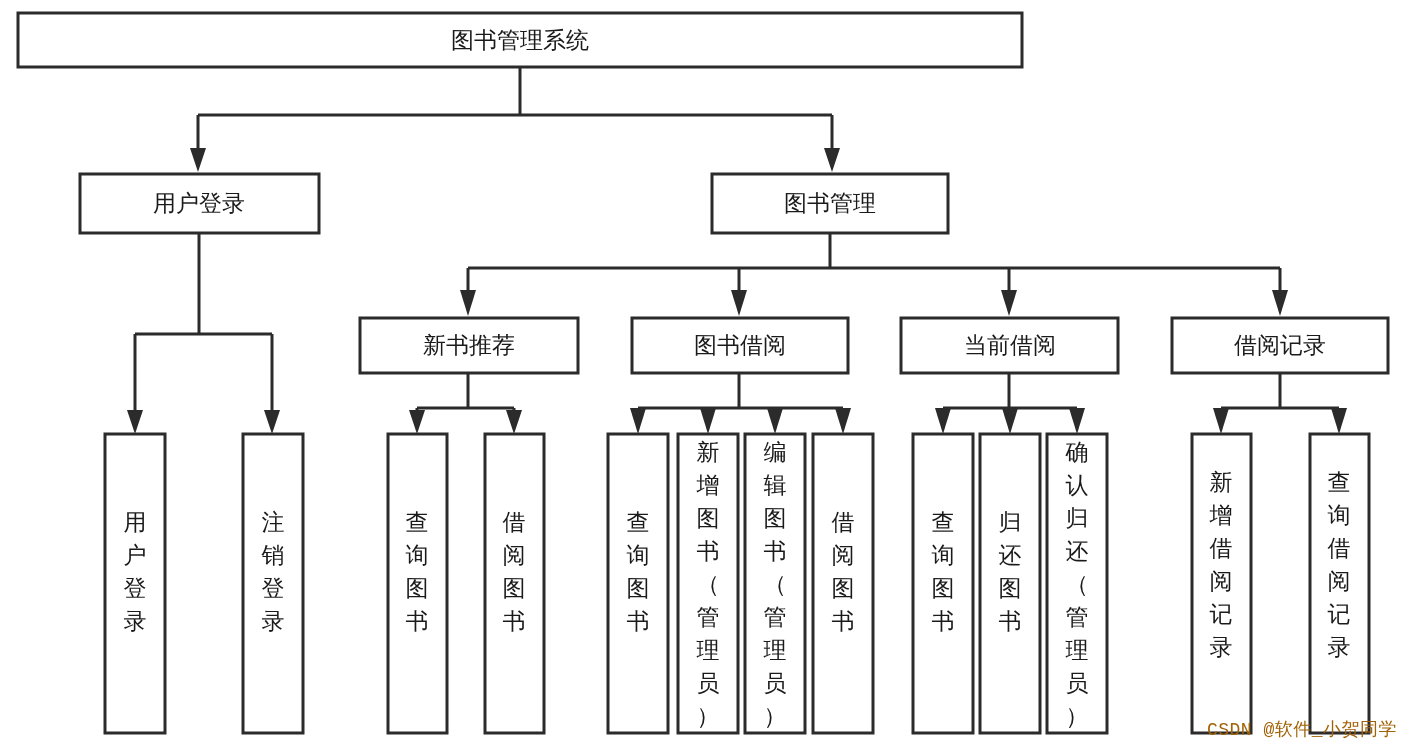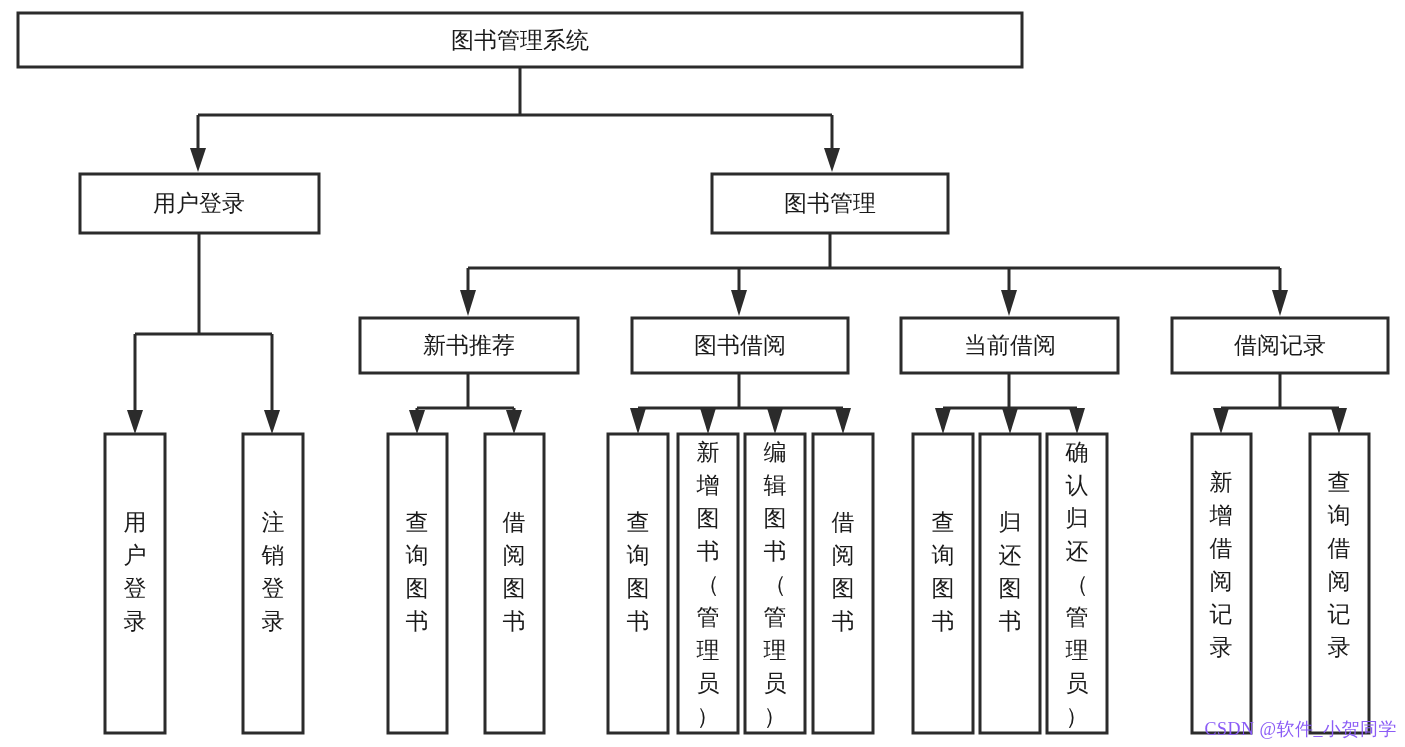--- a/index.html
+++ b/index.html
@@ -48,23 +48,23 @@
   .node-label-vertical {
     fill: #1a1a1a;
     font-family: "DejaVu Sans", "Liberation Sans", sans-serif;
     font-size: 23px;
     text-anchor: middle;
   }
   .watermark {
     position: absolute;
     right: 8px;
     bottom: 6px;
-    font-family: Liberation Serif, serif;
+    font-family: Liberation Mono, monospace;
     font-size: 18px;
-    color: #8b5cf6;
+    color: #a16207;
     letter-spacing: 0.5px;
     white-space: nowrap;
     user-select: none;
   }
 </style>
 </head>
 <body>
 
 <div id="diagram-root">
   <svg width="1405" height="747" viewBox="0 0 1405 747" xmlns="http://www.w3.org/2000/svg">

